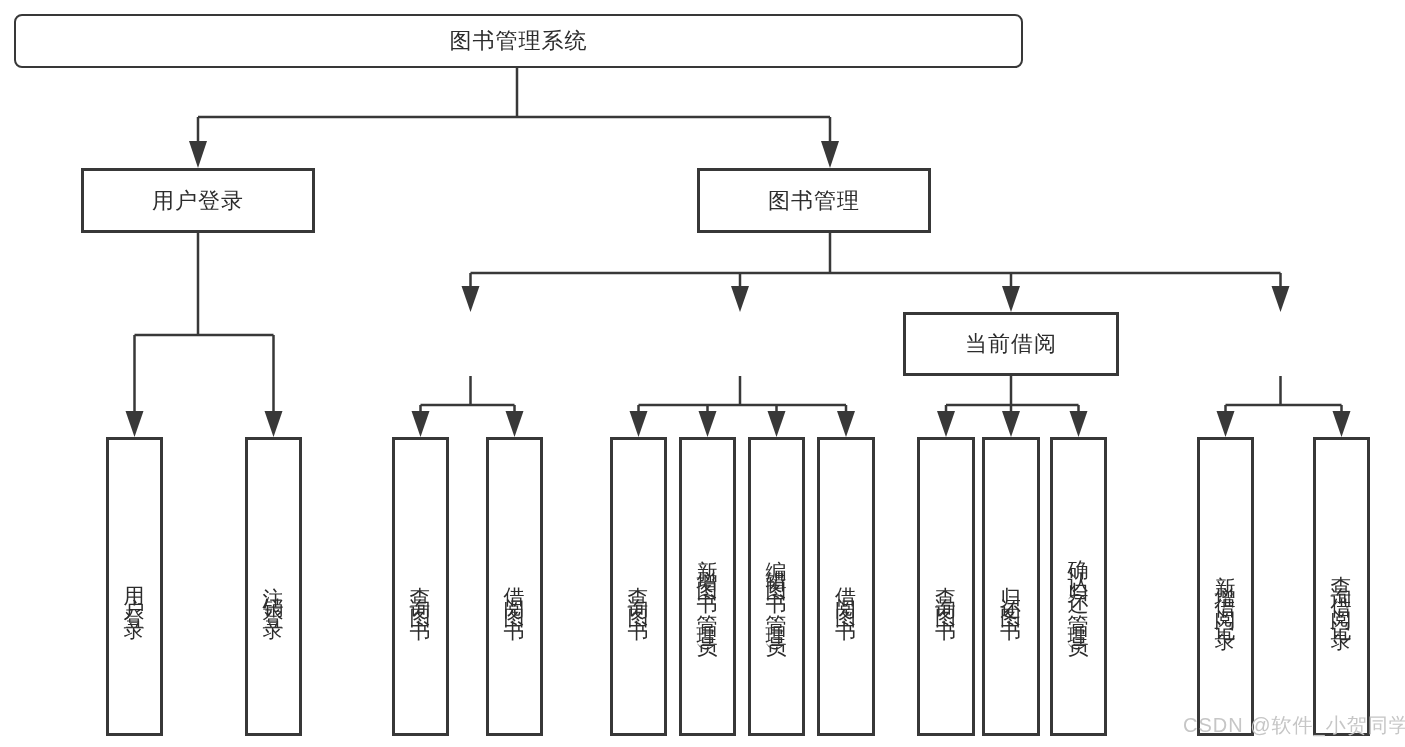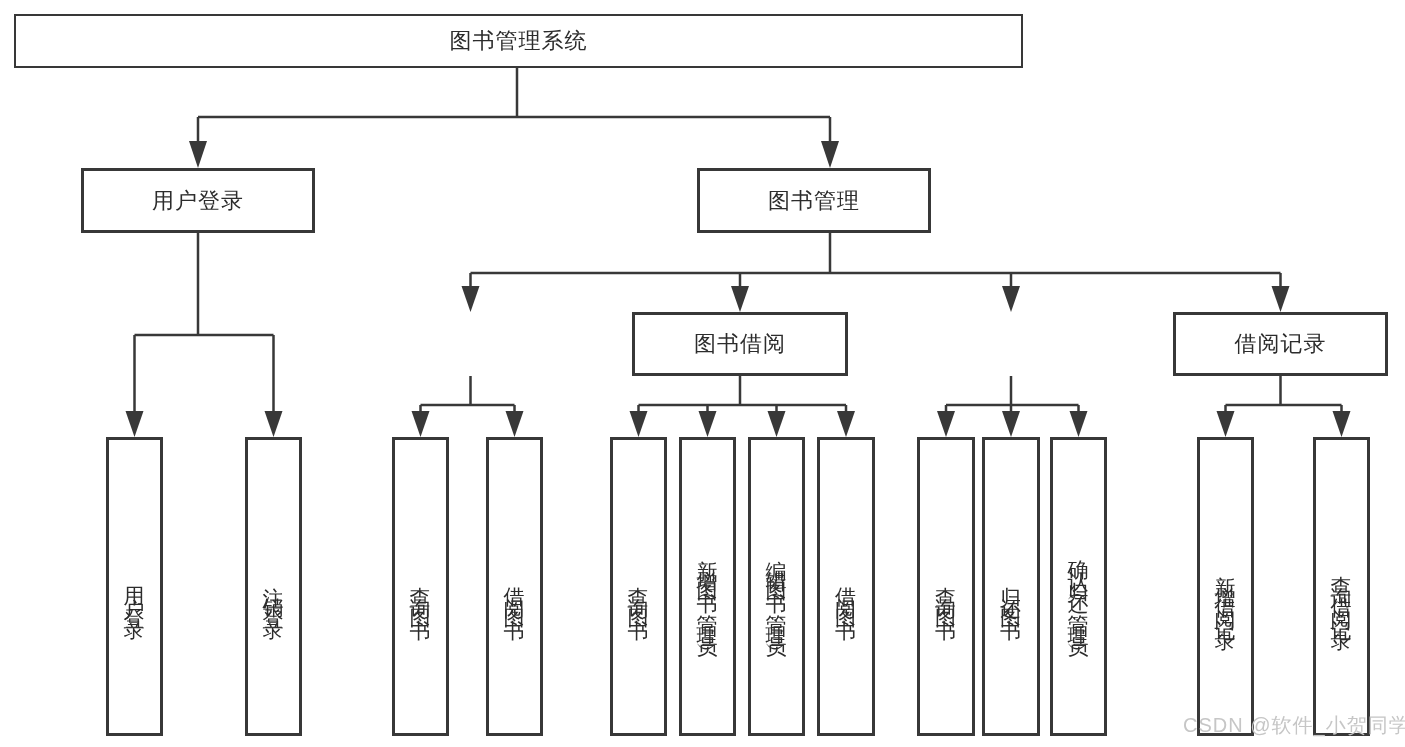--- a/index.html
+++ b/index.html
@@ -9,21 +9,21 @@
     background:#ffffff;
     font-family:"Liberation Sans", sans-serif;
     overflow:hidden;
   }
   .connector-layer{position:absolute;left:0;top:0;width:1405px;height:747px;}
   .node{
     position:absolute;box-sizing:border-box;
     background:#ffffff;border:3px solid #383838;
     display:flex;align-items:center;justify-content:center;
   }
-  .node.root{border-width:2.5px;}
+  .node.root{border-width:2.5px;border-radius:8px;}
   .lbl{font-size:22px;color:#2c2c2c;letter-spacing:1px;white-space:nowrap;}
   .vlbl{
     writing-mode:vertical-rl;text-orientation:mixed;
     font-size:21px;color:#2c2c2c;letter-spacing:11px;
     line-height:1;margin-bottom:-11px;white-space:nowrap;
   }
   .watermark{
     position:absolute;left:1183px;top:712px;z-index:3;
     font-size:20px;color:#c6c6c6;letter-spacing:1px;white-space:nowrap;
   }
@@ -80,25 +80,22 @@
     <span class="lbl">图书管理系统</span>
   </div>
 
   <div class="node" style="left:81px;top:168px;width:234px;height:65px">
     <span class="lbl">用户登录</span>
   </div>
   <div class="node" style="left:697px;top:168px;width:234px;height:65px">
     <span class="lbl">图书管理</span>
   </div>
 
-  <div class="node" style="left:632px;top:312px;width:216px;height:64px">
-    <span class="lbl">图书借阅</span>
-  </div>
-  <div class="node" style="left:1173px;top:312px;width:215px;height:64px">
-    <span class="lbl">借阅记录</span>
+  <div class="node" style="left:903px;top:312px;width:216px;height:64px">
+    <span class="lbl">当前借阅</span>
   </div>
 
   <div class="node" style="left:106px;top:437px;width:57px;height:299px">
     <span class="vlbl">用户登录</span>
   </div>
   <div class="node" style="left:245px;top:437px;width:57px;height:299px">
     <span class="vlbl">注销登录</span>
   </div>
 
   <div class="node" style="left:392px;top:437px;width:57px;height:299px">

